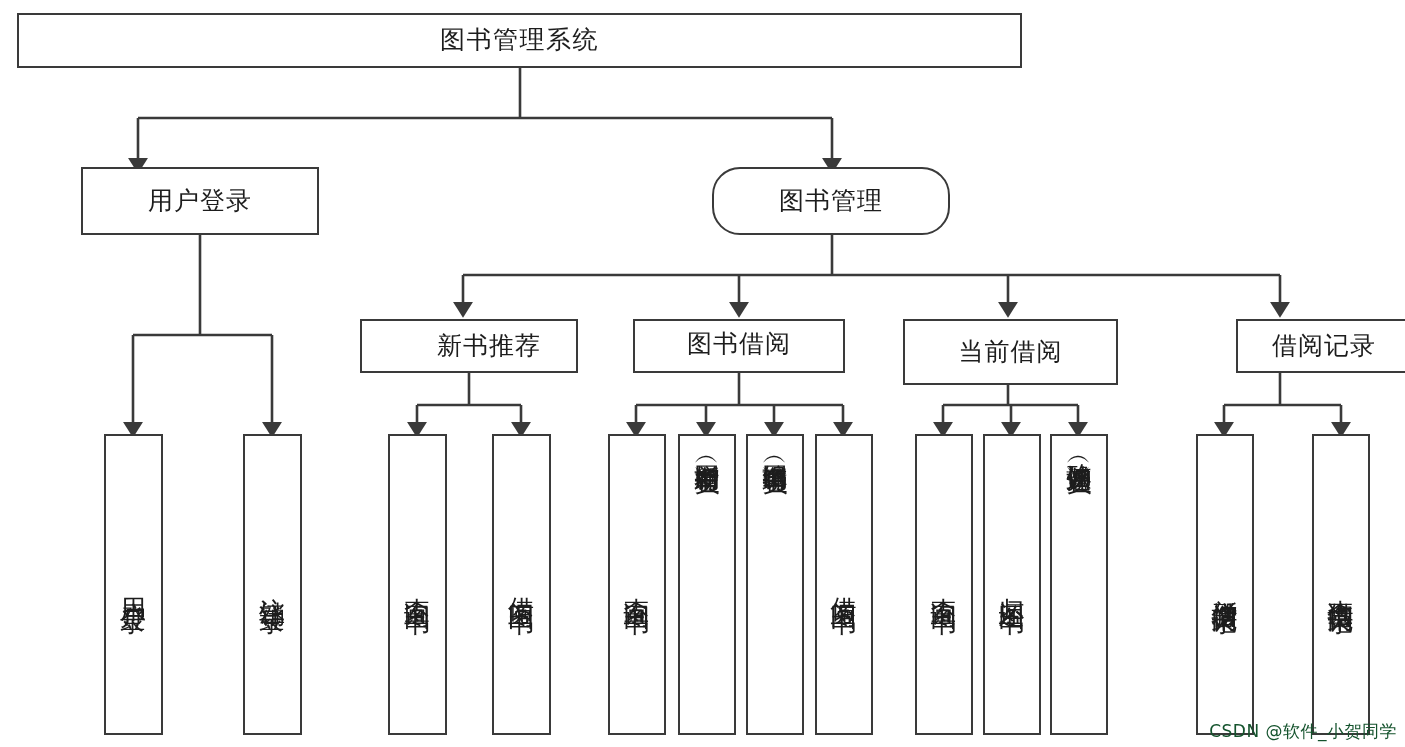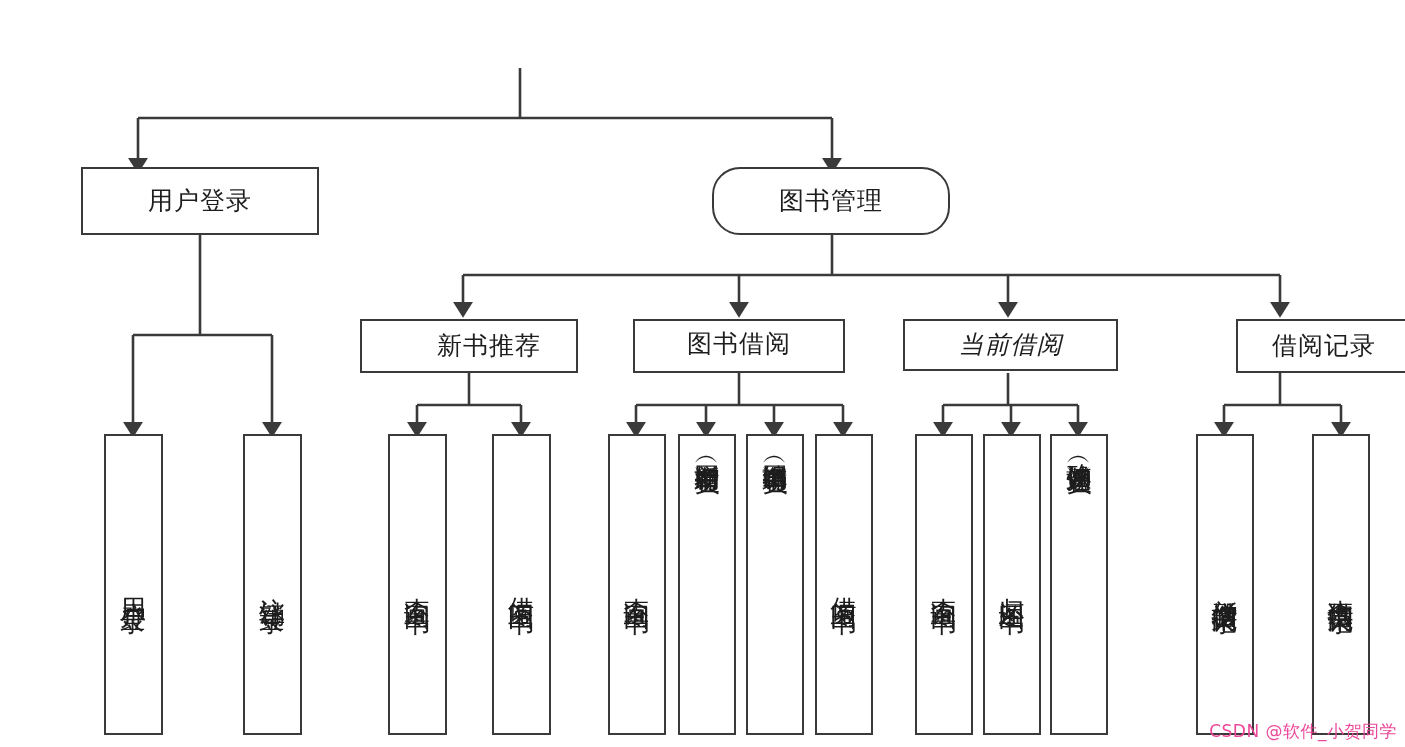--- a/index.html
+++ b/index.html
@@ -75,21 +75,21 @@
   }
   .node.vert.centered {
     align-items: center;
     padding-top: 0;
   }
   #watermark {
     position: absolute;
     right: 8px;
     bottom: 4px;
     font-size: 17px;
-    color: #ec4899;
+    color: #14532d;
     letter-spacing: 0.5px;
     z-index: 6;
     user-select: none;
     white-space: nowrap;
   }
 </style>
 </head>
 <body>
 
 <div id="diagram-root">
@@ -137,38 +137,41 @@
       <path d="M1011,405 L1011,430" marker-end="url(#arrowhead)"></path>
       <path d="M1078,405 L1078,430" marker-end="url(#arrowhead)"></path>
 
       <path d="M1280,373 L1280,405"></path>
       <path d="M1224,405 L1341,405"></path>
       <path d="M1224,405 L1224,430" marker-end="url(#arrowhead)"></path>
       <path d="M1341,405 L1341,430" marker-end="url(#arrowhead)"></path>
     </g>
   </svg>
 
+  <div class="node horiz root" style="left:17px; top:13px; width:1005px; height:55px;">
+    <span class="node-label">图书管理系统</span>
+  </div>
 
   <div class="node horiz" style="left:81px; top:167px; width:238px; height:68px;">
     <span class="node-label">用户登录</span>
   </div>
 
   <div class="node horiz" style="left:712px; top:167px; width:238px; height:68px;border-radius:28px;">
     <span class="node-label">图书管理</span>
   </div>
 
   <div class="node horiz" style="left:360px; top:319px; width:218px; height:54px;padding-left:40px;">
     <span class="node-label">新书推荐</span>
   </div>
 
   <div class="node horiz" style="left:633px; top:319px; width:212px; height:54px;font-family:Liberation Mono, monospace;">
     <span class="node-label">图书借阅</span>
   </div>
 
-  <div class="node horiz" style="left:903px; top:319px; width:215px; height:52px;font-style:italic;">
+  <div class="node horiz" style="left:903px; top:319px; width:215px; height:66px;">
     <span class="node-label">当前借阅</span>
   </div>
 
   <div class="node horiz" style="left:1236px; top:319px; width:176px; height:54px;">
     <span class="node-label">借阅记录</span>
   </div>
 
   <div class="node vert centered" style="left:104px; top:434px; width:59px; height:301px;">
     <span class="node-label">用户登录</span>
   </div>

